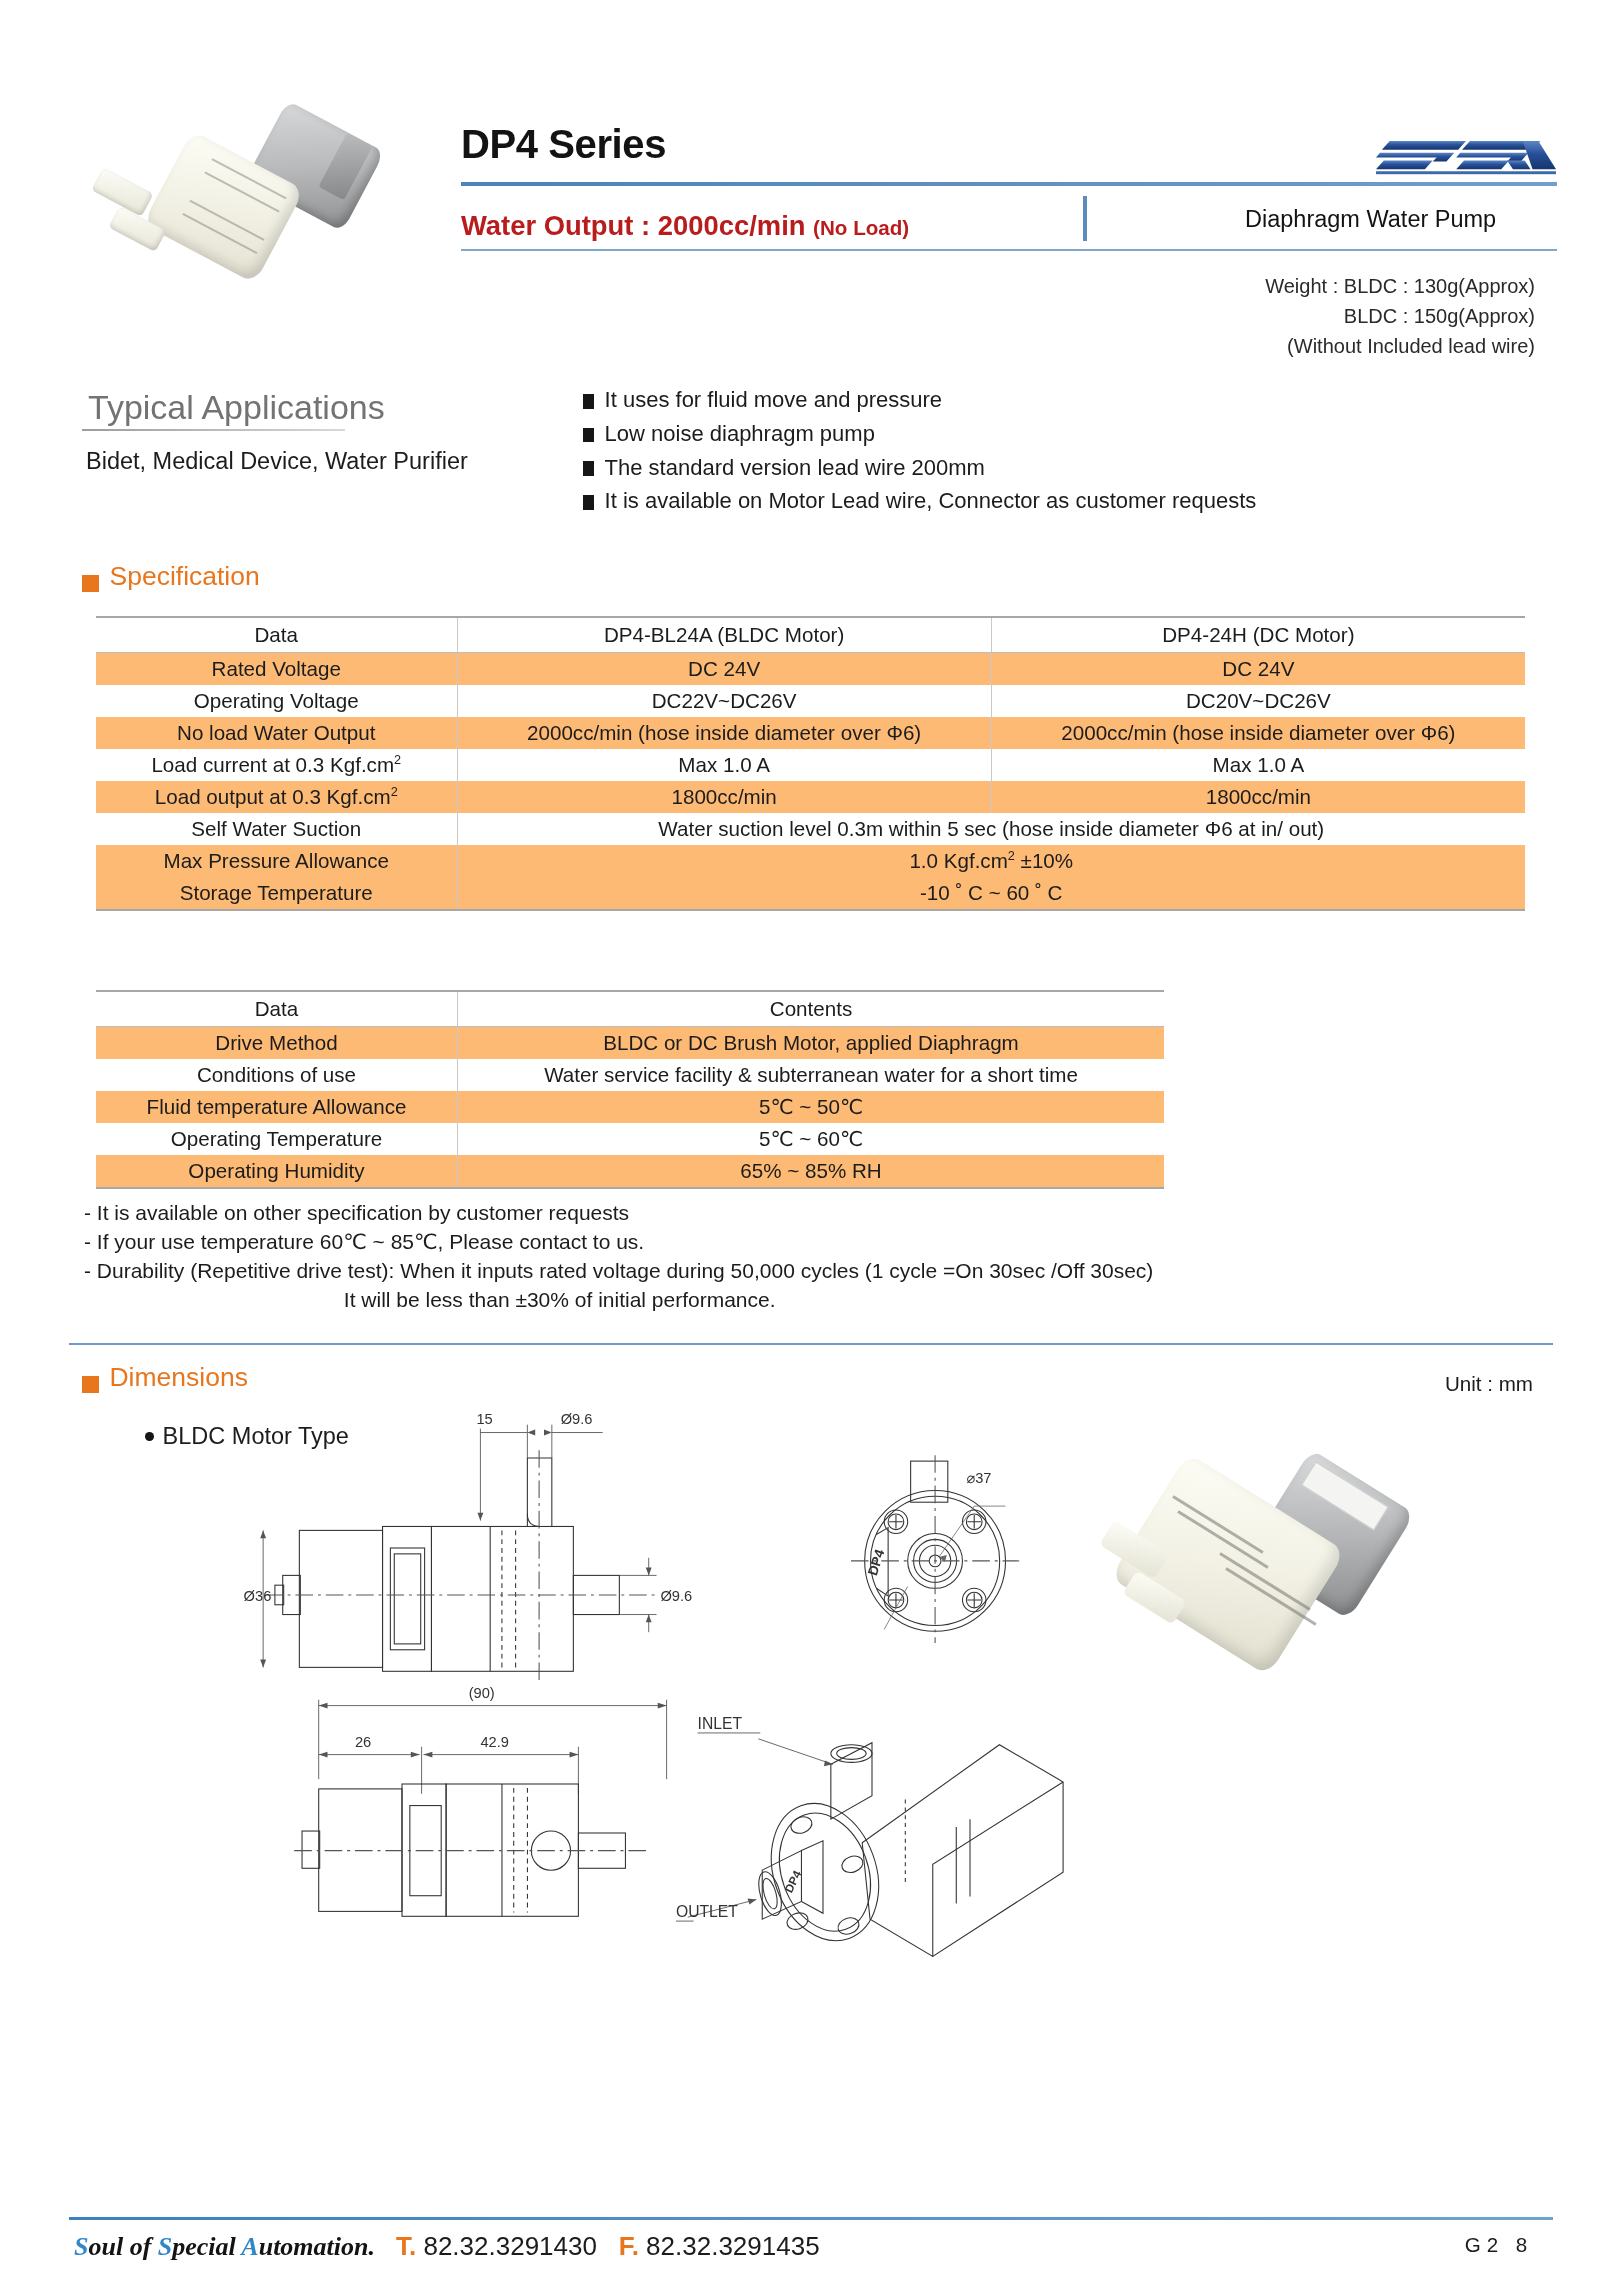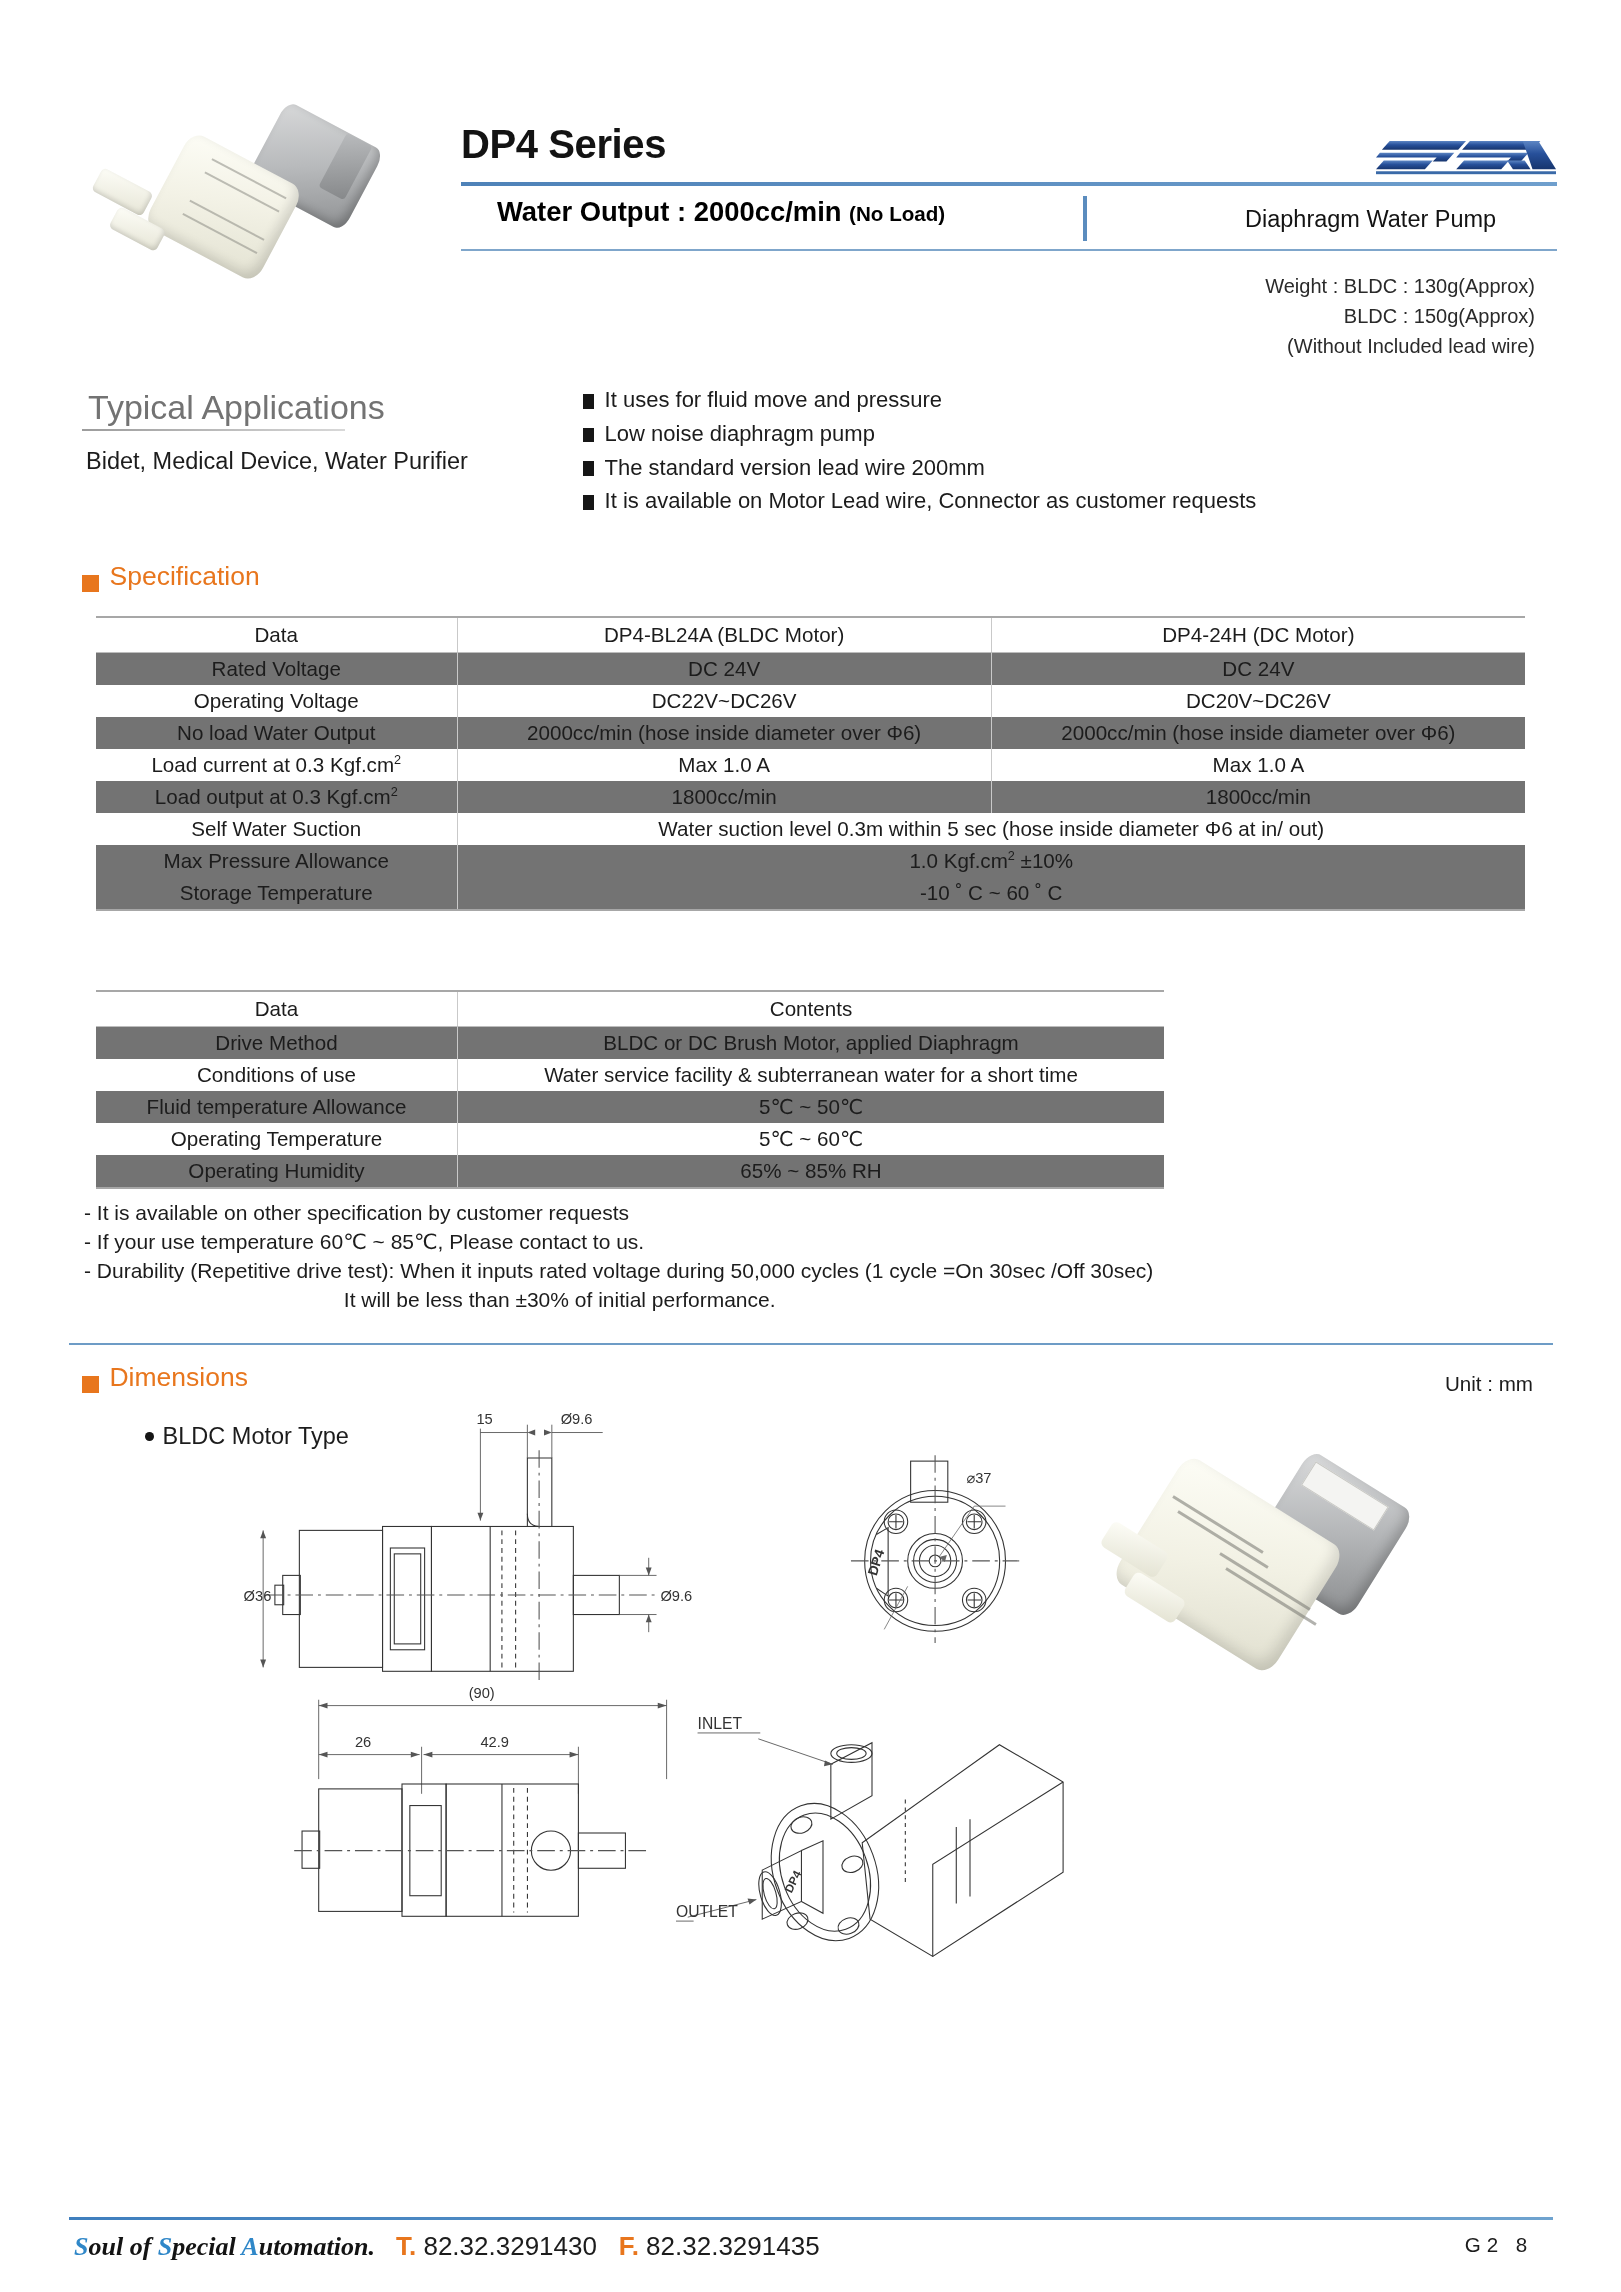--- a/index.html
+++ b/index.html
@@ -25,22 +25,22 @@
             box-shadow:inset -2px -2px 4.9px rgba(0,0,0,.15);}
   .pp1{left:9.8px;top:76px;width:57px;height:25.5px;}
   .pp2{left:27.4px;top:114px;width:53px;height:23.5px;}
   .pmp-cap{position:absolute;left:247px;top:33px;width:29px;height:61px;border-radius:3.9px;
             transform:rotate(28deg);background:linear-gradient(150deg,#b9bbbd,#86888a);}
 
   .hdr-title{position:absolute;left:461px;top:122px;font-size:40px;font-weight:bold;
              letter-spacing:-0.4px;color:#131313;}
   .hdr-rule-top{position:absolute;left:461px;top:182px;width:1096px;height:3.9px;
                 background:linear-gradient(90deg,#4e82b8,#6f9fcd);}
-  .hdr-sub{position:absolute;left:461px;top:196px;font-size:27.4px;font-weight:bold;color:#000000;
-           white-space:nowrap;margin-left:36px;}
+  .hdr-sub{position:absolute;left:461px;top:210px;font-size:27.4px;font-weight:bold;color:#b91c1c;
+           white-space:nowrap;}
   .hdr-sub .small{font-size:20.6px;font-weight:bold;}
   .hdr-div{position:absolute;left:1083px;top:196px;width:3.9px;height:45px;background:#5b8cbe;}
   .hdr-right{position:absolute;left:1245px;top:206px;font-size:23.5px;color:#131313;}
   .hdr-rule-bot{position:absolute;left:461px;top:249px;width:1096px;height:2px;background:#7fa6cb;}
 
   .logo{position:absolute;left:1376px;top:137px;width:180px;height:47px;}
   .logo svg{display:block;}
 
   .weight{position:absolute;right:86px;top:271px;text-align:right;font-size:20px;
           line-height:30px;color:#2a2a2a;}
@@ -63,21 +63,21 @@
   #sec-spec{left:82px;top:561px;}
   #sec-dim{left:82px;top:1362px;}
   .dim-rule{position:absolute;left:69px;top:1343px;width:1484px;height:2px;background:#6d9cc6;}
   .unit{position:absolute;right:88px;top:1372px;font-size:20.6px;color:#1c1c1c;margin-left:21px;}
 
   
   table{border-collapse:collapse;font-size:20.6px;color:#1c1c1c;}
   table td{text-align:center;padding:0;height:32px;vertical-align:middle;}
   .t1{position:absolute;left:96px;top:616px;width:1429px;}
   .t2{position:absolute;left:96px;top:990px;width:1068px;}
-  .trow-alt{background:#737373;}
+  .trow-alt{background:#fdba74;}
   .thead td{border-top:2.9px solid #a7a7a7;border-bottom:1px solid #bdbdbd;height:34px;}
   .tlast td{border-bottom:2.9px solid #a7a7a7;}
   .c-label{width:361px;border-right:1px solid #c9c9c9;}
   .t2 .c-label{width:361px;}
   .t1 .c-a{width:534px;border-right:1px solid #c9c9c9;margin-left:48px;}
   .t1 .c-b{width:534px;}
   sup{font-size:12.7px;vertical-align:super;}
 
   .notes{position:absolute;left:84px;top:1198px;font-size:21px;line-height:29px;color:#1c1c1c;}
   .notes .ctr{display:block;text-align:center;padding-right:118px;}

